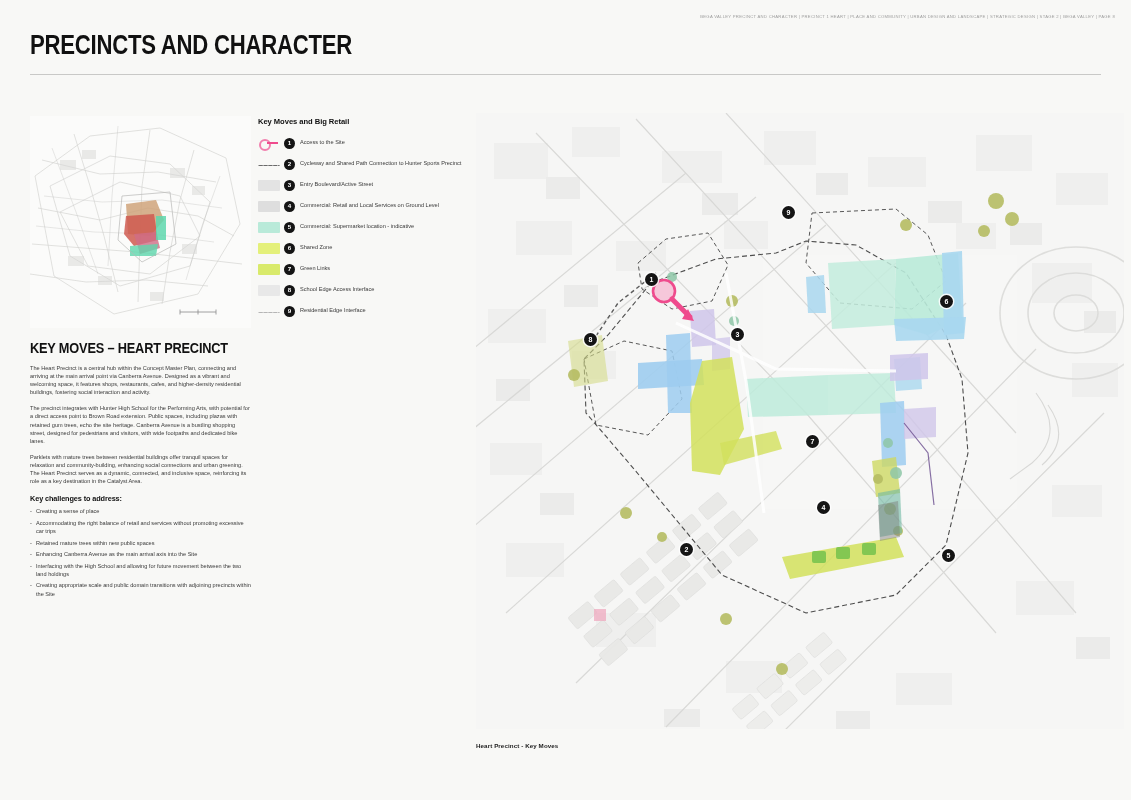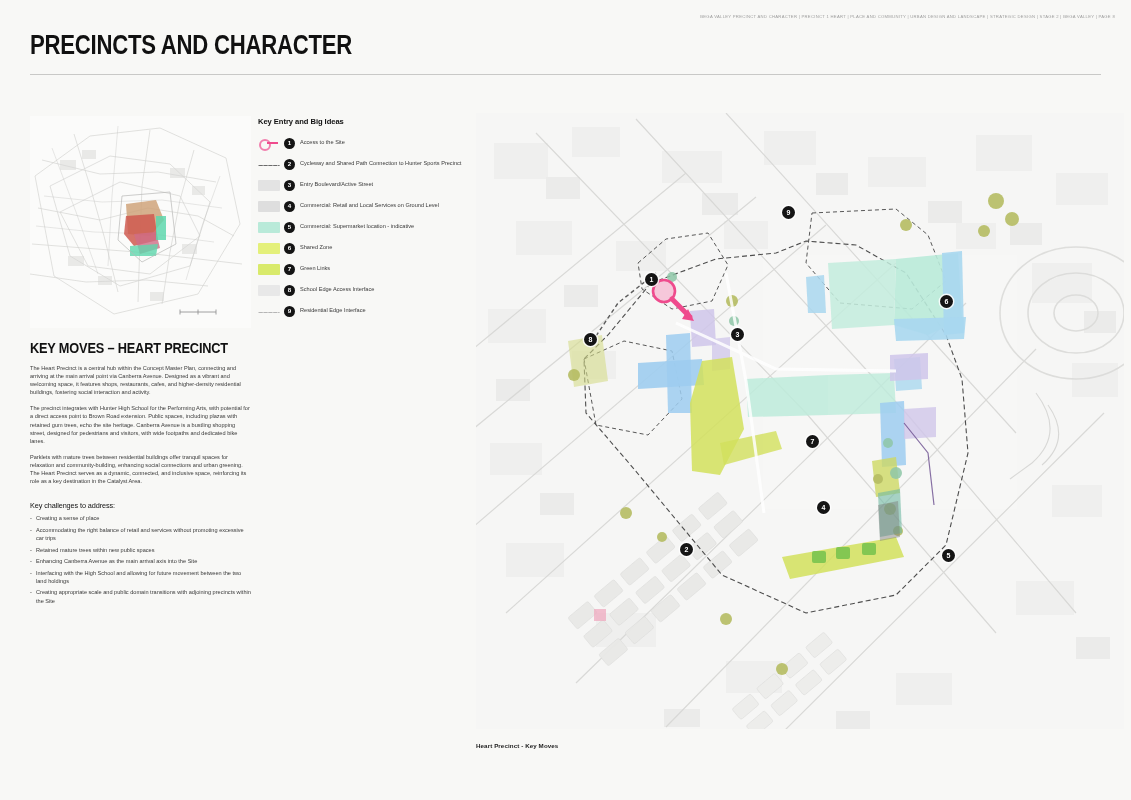--- a/index.html
+++ b/index.html
@@ -45,21 +45,21 @@
     font-weight:bold;font-size:14.5px;letter-spacing:-0.2px;
     transform:scaleX(.88);transform-origin:left center;
     white-space:nowrap;color:#111;
   }
   .left-body{
     position:absolute;left:30px;top:364px;width:222px;
     font-size:5.6px;line-height:8.1px;color:#3a3a3a;text-align:left;
   }
   .left-body p{margin:0 0 8px 0;}
   .chal-head{
-    font-weight:normal;font-size:7.3px;color:#111;margin:17px 0 4px 0;
+    font-weight:bold;font-size:7.3px;color:#111;margin:10px 0 4px 0;
     letter-spacing:-0.1px;
   }
   .chal-list{margin:0;padding:0;list-style:none;}
   .chal-list li{
     position:relative;padding-left:6px;margin-bottom:3.5px;
     font-size:5.6px;line-height:8.1px;color:#3a3a3a;
   }
   .chal-list li:before{
     content:"-";position:absolute;left:0;top:0;color:#3a3a3a;
   }
@@ -193,21 +193,21 @@
     <ul class="chal-list">
       <li>Creating a sense of place</li>
       <li>Accommodating the right balance of retail and services without promoting excessive car trips</li>
       <li>Retained mature trees within new public spaces</li>
       <li>Enhancing Canberra Avenue as the main arrival axis into the Site</li>
       <li>Interfacing with the High School and allowing for future movement between the two land holdings</li>
       <li>Creating appropriate scale and public domain transitions with adjoining precincts within the Site</li>
     </ul>
   </div>
 
-  <div class="legend-title">Key Entry and Big Ideas</div>
+  <div class="legend-title">Key Moves and Big Retail</div>
   <div class="legend" id="legend-host">
       <div class="legend-row">
         <div class="lg-swatch arrow"></div>
         <div class="lg-num">1</div>
         <div class="lg-label">Access to the Site</div>
       </div>
       <div class="legend-row">
         <div class="lg-swatch line" style="border-top-color: rgb(106, 106, 106);"></div>
         <div class="lg-num">2</div>
         <div class="lg-label">Cycleway and Shared Path Connection to Hunter Sports Precinct</div>

